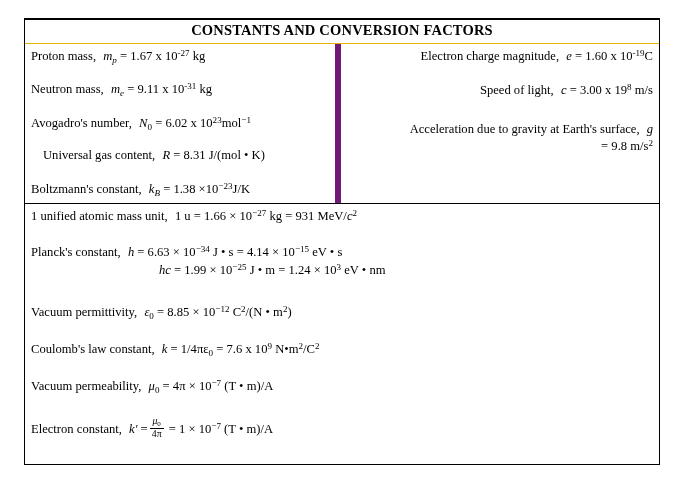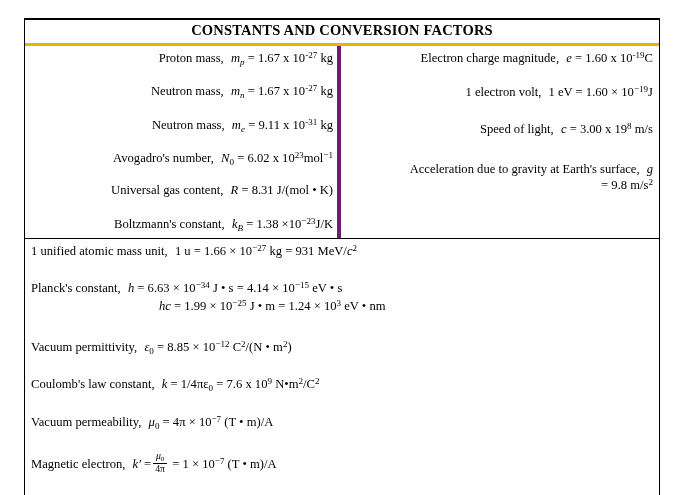--- a/index.html
+++ b/index.html
@@ -20,40 +20,39 @@
     left: 24px;
     top: 18px;
     width: 636px;
     box-sizing: border-box;
     border: 1px solid #000;
     border-top-width: 2px;
   }
 
   
   .title-row {
-    border-bottom: 3px solid #eab308;
+    border-bottom: 1px solid #eab308;
     text-align: center;
     font-weight: bold;
     font-size: 14.5px;
     letter-spacing: 0.2px;
     padding: 3px 0 4px 0;
     line-height: 1.1;
   }
 
   
   .two-col {
     display: flex;
     border-bottom: 1px solid #000;
   }
   .col-left {
     width: 316px;
     box-sizing: border-box;
-    border-right: 4px solid #701a75;
+    border-right: 6px solid #701a75;
     padding: 4px 4px 2px 6px;
-    text-align: right;
   }
   .col-right {
     flex: 1;
     box-sizing: border-box;
     padding: 4px 6px 2px 4px;
     text-align: right;
   }
   .entry {
     font-size: 12.6px;
     line-height: 1.26;
@@ -136,26 +135,20 @@
 
     <div class="col-left">
 
       <div class="entry">
         <span>Proton mass,</span><span class="sp"></span>
         <span class="sym">m</span><span class="sub">p</span>
         <span>= 1.67 x 10</span><span class="sup">-27</span>
         <span>kg</span>
       </div>
 
-      <div class="entry">
-        <span>Neutron mass,</span><span class="sp"></span>
-        <span class="sym">m</span><span class="sub">n</span>
-        <span>= 1.67 x 10</span><span class="sup">-27</span>
-        <span>kg</span>
-      </div>
 
       <div class="entry">
         <span>Neutron mass,</span><span class="sp"></span>
         <span class="sym">m</span><span class="sub">e</span>
         <span>= 9.11 x 10</span><span class="sup">-31</span>
         <span>kg</span>
       </div>
 
       <div class="entry e-avogadro">
         <span>Avogadro's number,</span><span class="sp"></span>
@@ -178,25 +171,20 @@
     </div>
 
     <div class="col-right">
 
       <div class="entry e-echarge">
         <span>Electron charge magnitude,</span><span class="sp"></span>
         <span class="sym">e</span>
         <span>= 1.60 x 10</span><span class="sup">-19</span><span>C</span>
       </div>
 
-      <div class="entry e-ev">
-        <span>1 electron volt,</span><span class="sp"></span>
-        <span>1 eV</span>
-        <span>= 1.60 × 10</span><span class="sup">−19</span><span>J</span>
-      </div>
 
       <div class="entry e-light">
         <span>Speed of light,</span><span class="sp"></span>
         <span class="sym">c</span>
         <span>= 3.00 x 19</span><span class="sup">8</span>
         <span>m/s</span>
       </div>
 
 
       <div class="entry e-gravity">
@@ -247,21 +235,21 @@
     </div>
 
     <div class="entry">
       <span>Vacuum permeability,</span><span class="sp"></span>
       <span class="sym">μ</span><span class="subr">0</span>
       <span>= 4π × 10</span><span class="sup">−7</span>
       <span>(T • m)/A</span>
     </div>
 
     <div class="entry">
-      <span>Magnetic electron,</span><span class="sp"></span>
+      <span>Electron constant,</span><span class="sp"></span>
       <span class="sym">k′</span>
       <span>=</span><span class="frac"><span class="num"><span class="sym">μ</span><span class="subr">0</span></span><span class="den">4π</span></span>
       <span>= 1 × 10</span><span class="sup">−7</span>
       <span>(T • m)/A</span>
     </div>
 
   </div>
 </div>
 
 </body></html>

